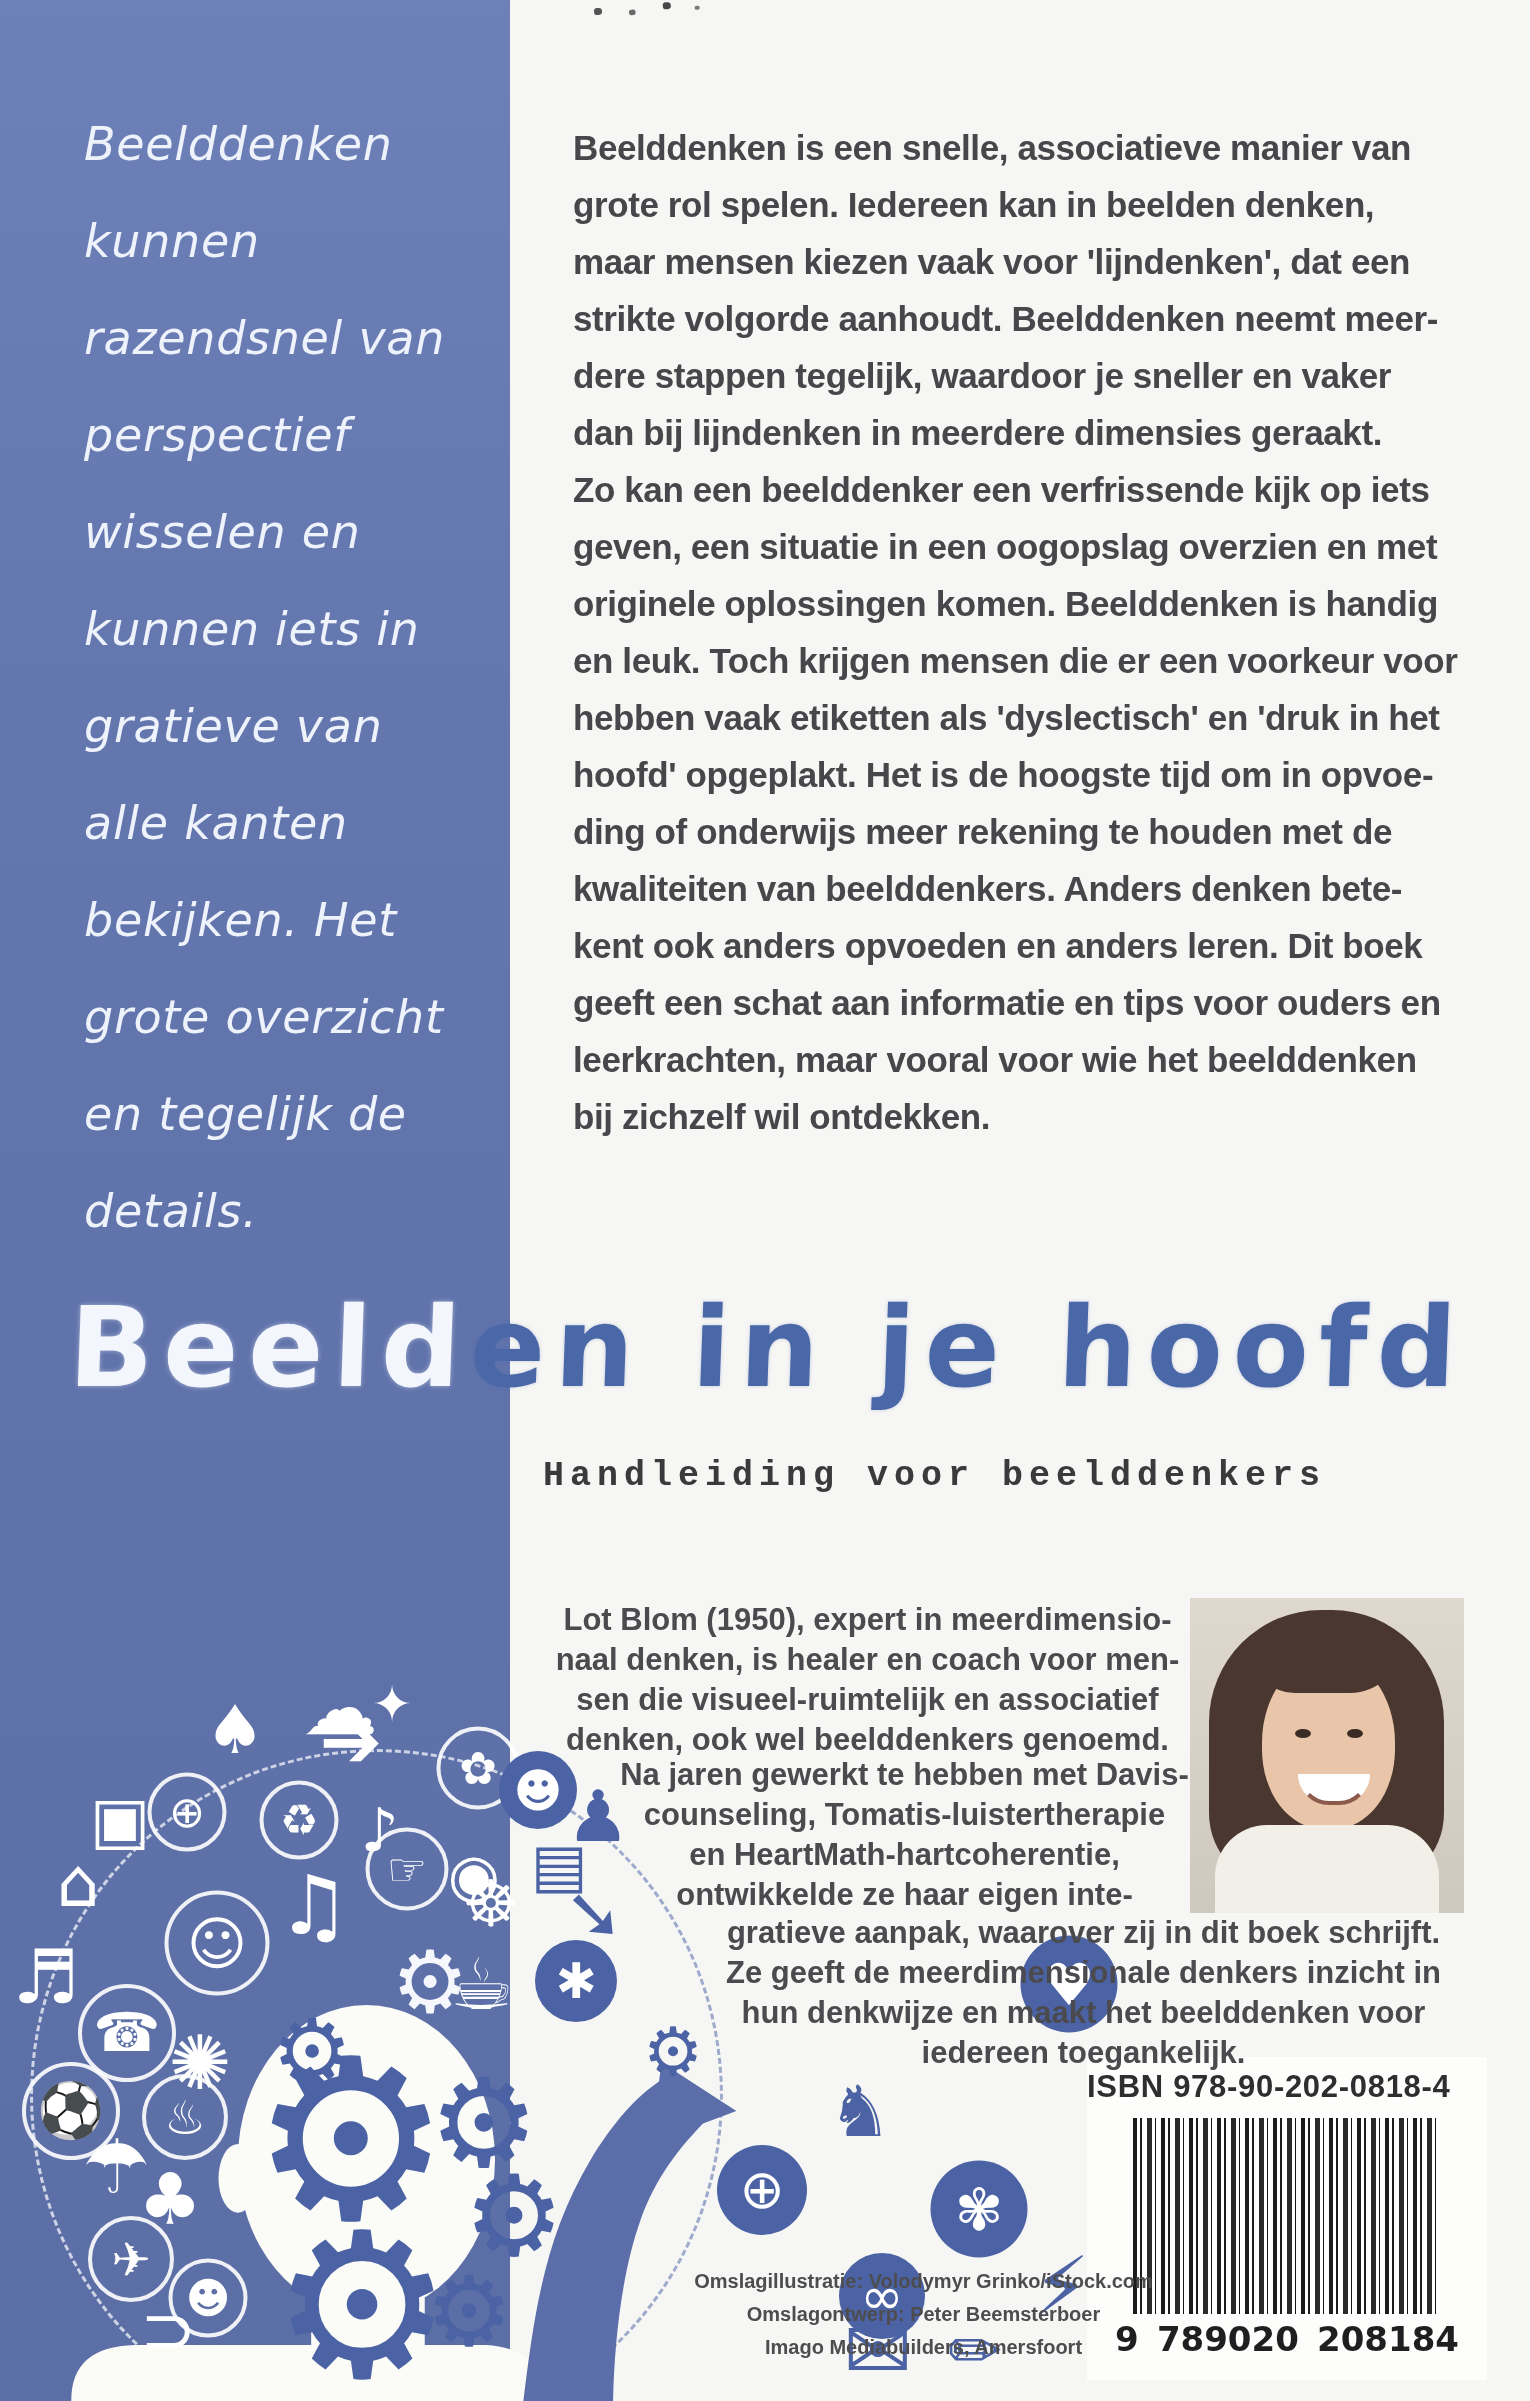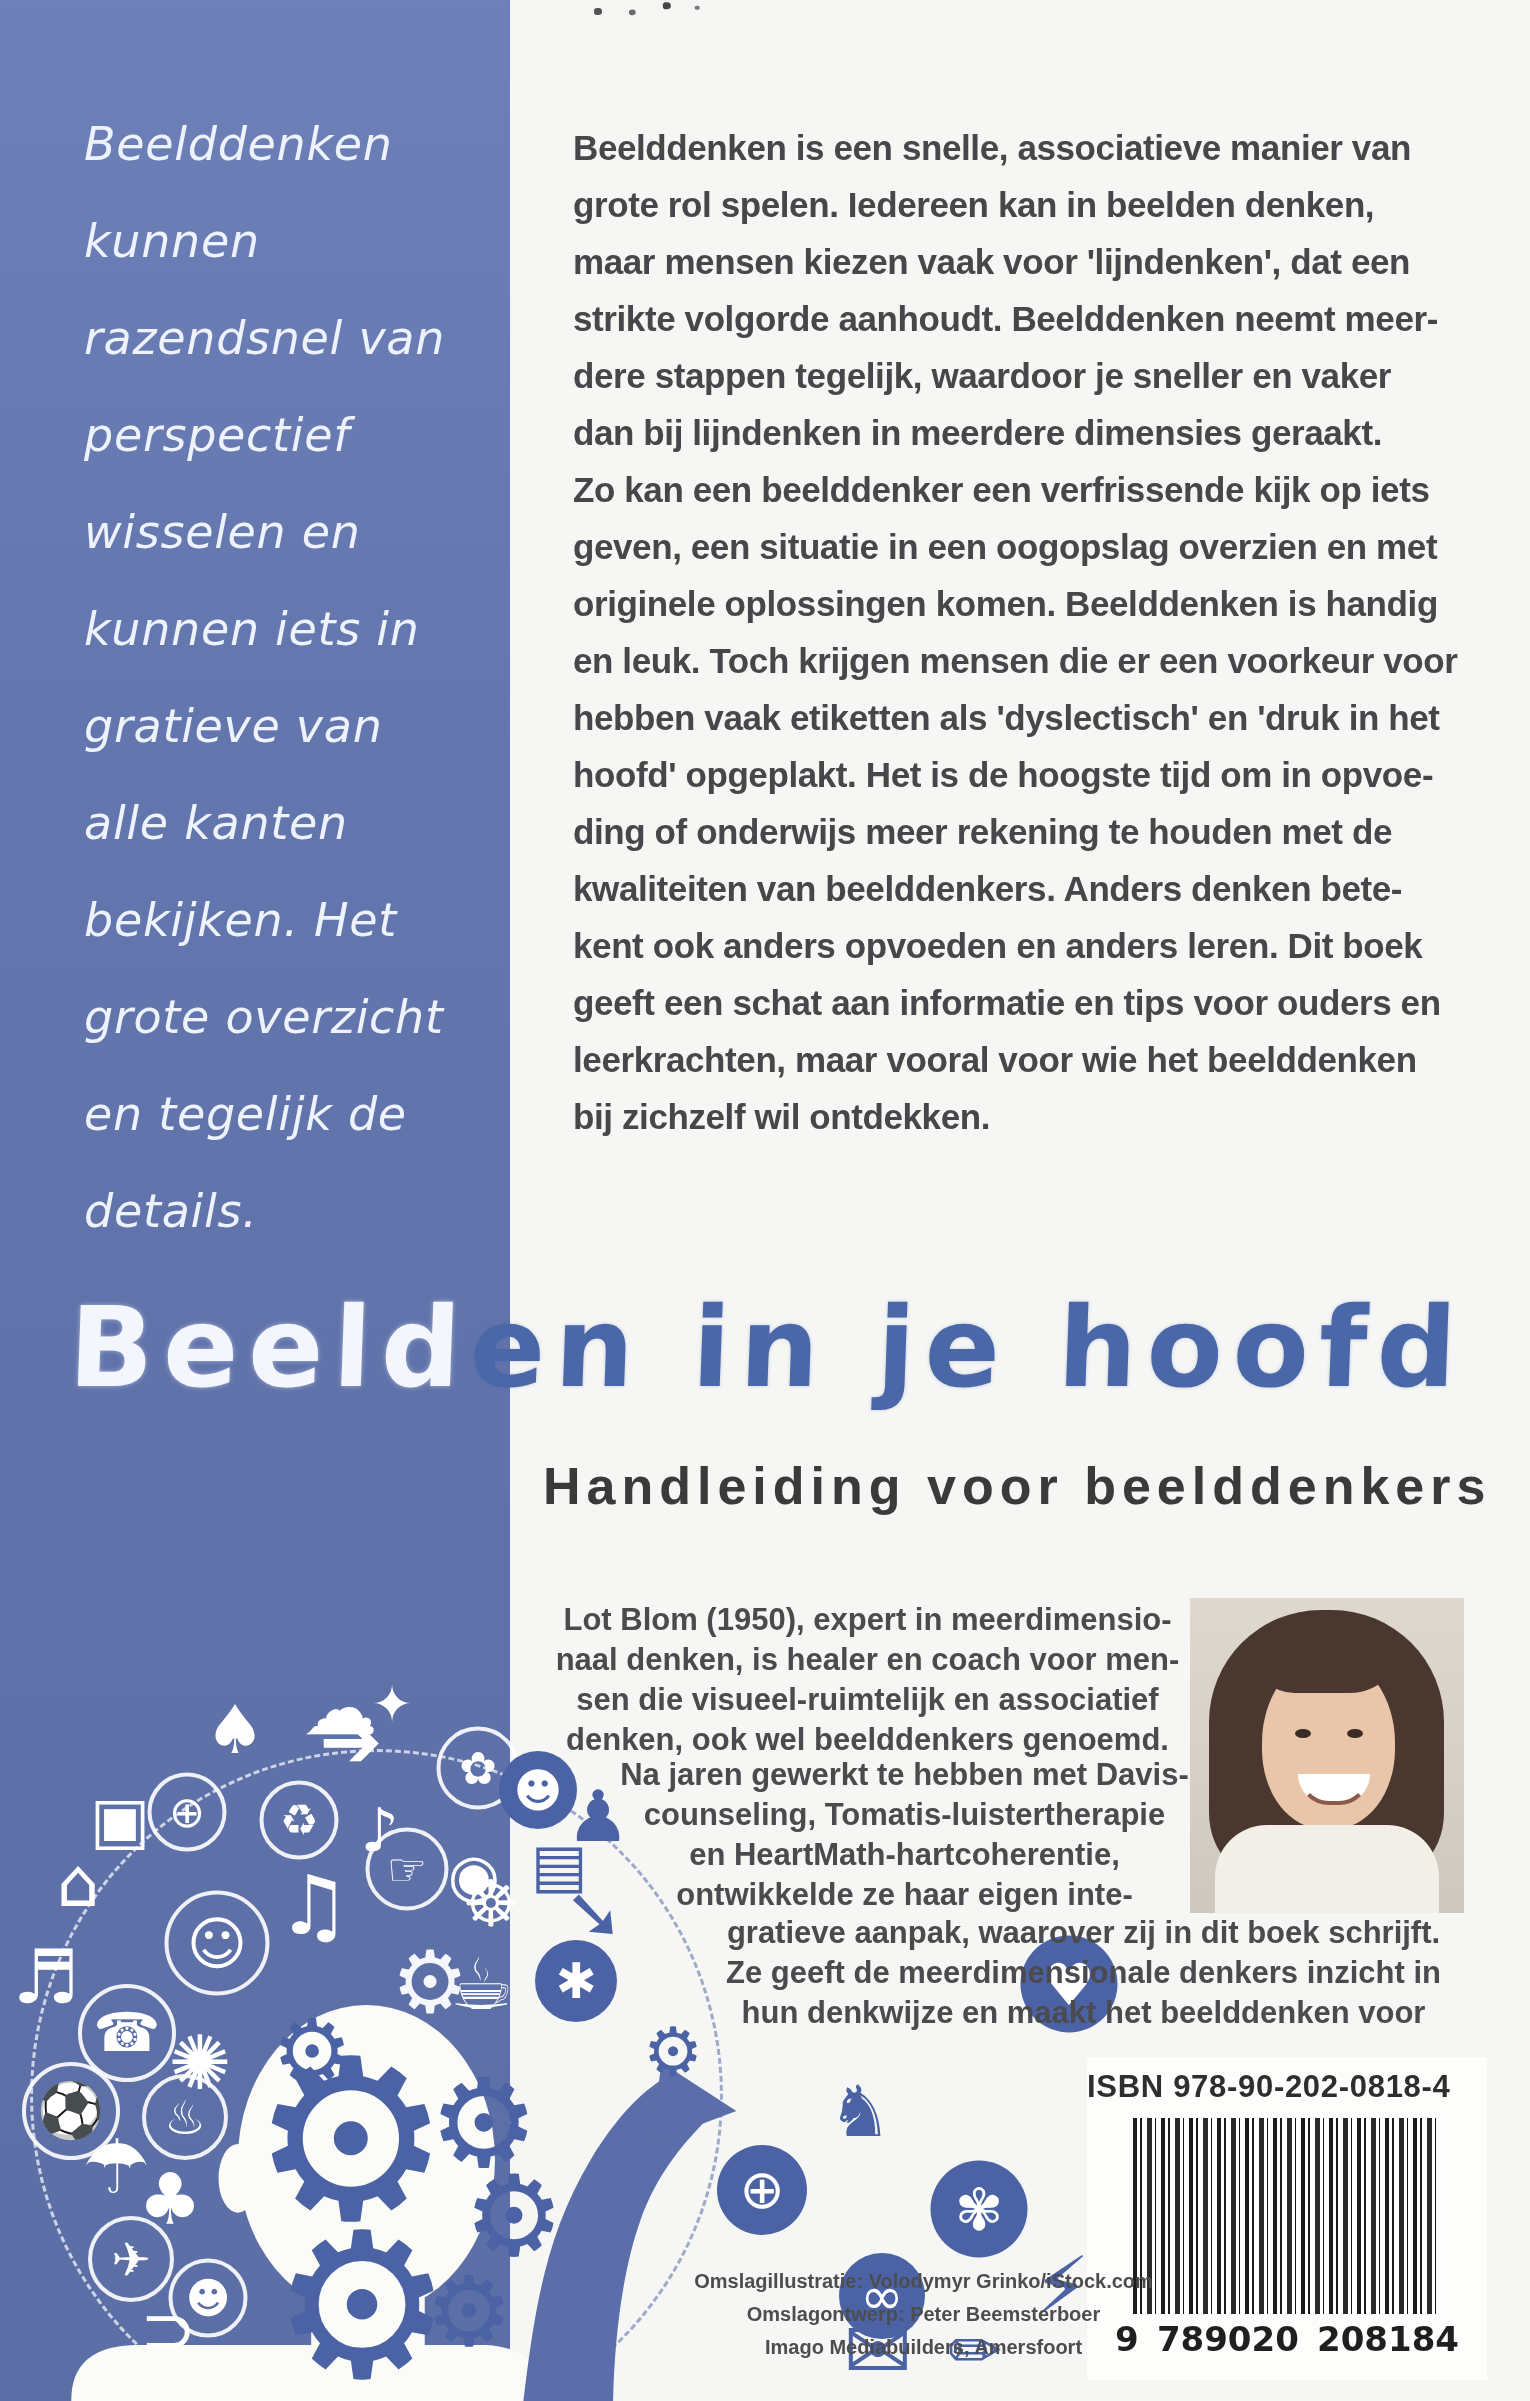--- a/index.html
+++ b/index.html
@@ -15,21 +15,21 @@
   .blurb{position:absolute;left:573px;top:119px;width:897px;z-index:6;}
   .blurb .line{font-size:35px;line-height:57px;font-weight:bold;color:#47474b;
                letter-spacing:-0.4px;white-space:nowrap;}
   
   .title{position:absolute;left:69px;top:1283px;z-index:6;white-space:nowrap;
          font-family:"DejaVu Sans",sans-serif;font-weight:bold;font-size:111px;
          letter-spacing:9.7px;transform:skewX(-2deg);}
   .title .w{color:#f3f6fd;text-shadow:0 0 5.2px rgba(255,255,255,.45);}
   .title .b{color:#4a67a8;text-shadow:0 0 3.7px rgba(74,103,168,.3);}
   .subtitle{position:absolute;left:543px;top:1456px;z-index:6;white-space:nowrap;
-            font-family:Liberation Sans, sans-serif;font-weight:bold;font-size:52px;
+            font-family:Liberation Mono, monospace;font-weight:bold;font-size:35px;
             letter-spacing:6px;color:#3a3a3c;}
   
   .bio-block{position:absolute;z-index:6;text-align:center;}
   .bio-block .line{font-size:31px;line-height:40px;font-weight:bold;color:#4b4b4f;white-space:nowrap;}
   #bioA{left:546px;top:1600px;width:643px;}
   #bioB{left:613px;top:1755px;width:583px;}
   #bioC{left:710px;top:1913px;width:747px;}
   
   .photo{position:absolute;left:1190px;top:1598px;width:274px;height:315px;z-index:5;overflow:hidden;
          background:linear-gradient(180deg,#ded8cf,#cfc8bf);}
@@ -205,20 +205,21 @@
   <div class="bio-block" id="bioB">
       <div class="line">Na jaren gewerkt te hebben met Davis-</div>
       <div class="line">counseling, Tomatis-luistertherapie</div>
       <div class="line">en HeartMath-hartcoherentie,</div>
       <div class="line">ontwikkelde ze haar eigen inte-</div>
     </div>
   <div class="bio-block" id="bioC">
       <div class="line">gratieve aanpak, waarover zij in dit boek schrijft.</div>
       <div class="line">Ze geeft de meerdimensionale denkers inzicht in</div>
       <div class="line">hun denkwijze en maakt het beelddenken voor</div>
+      <div class="line">iedereen toegankelijk.</div>
     </div>
 
   <div class="photo">
     <div class="hair"></div>
     <div class="face"></div>
     <div class="bangs"></div>
     <div class="eye l"></div>
     <div class="eye r"></div>
     <div class="smile"></div>
     <div class="shirt"></div>

